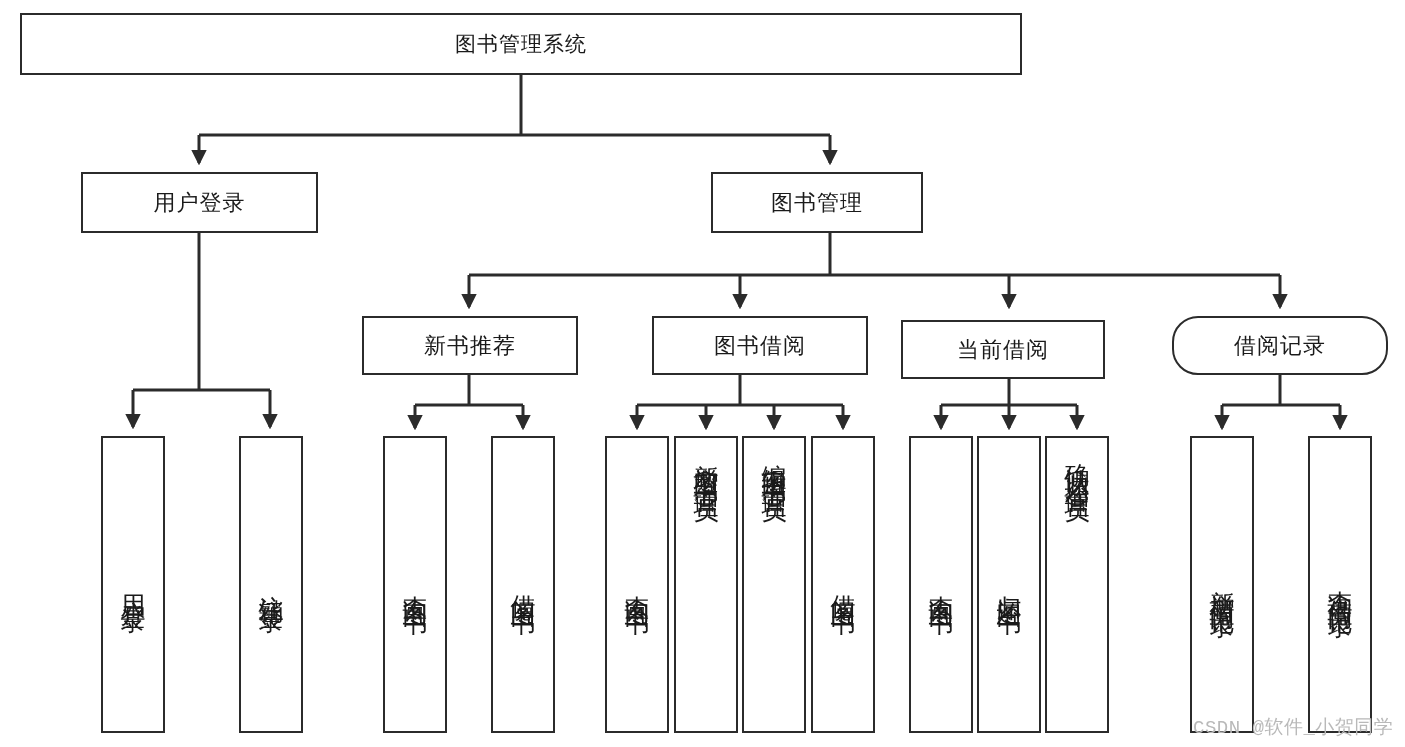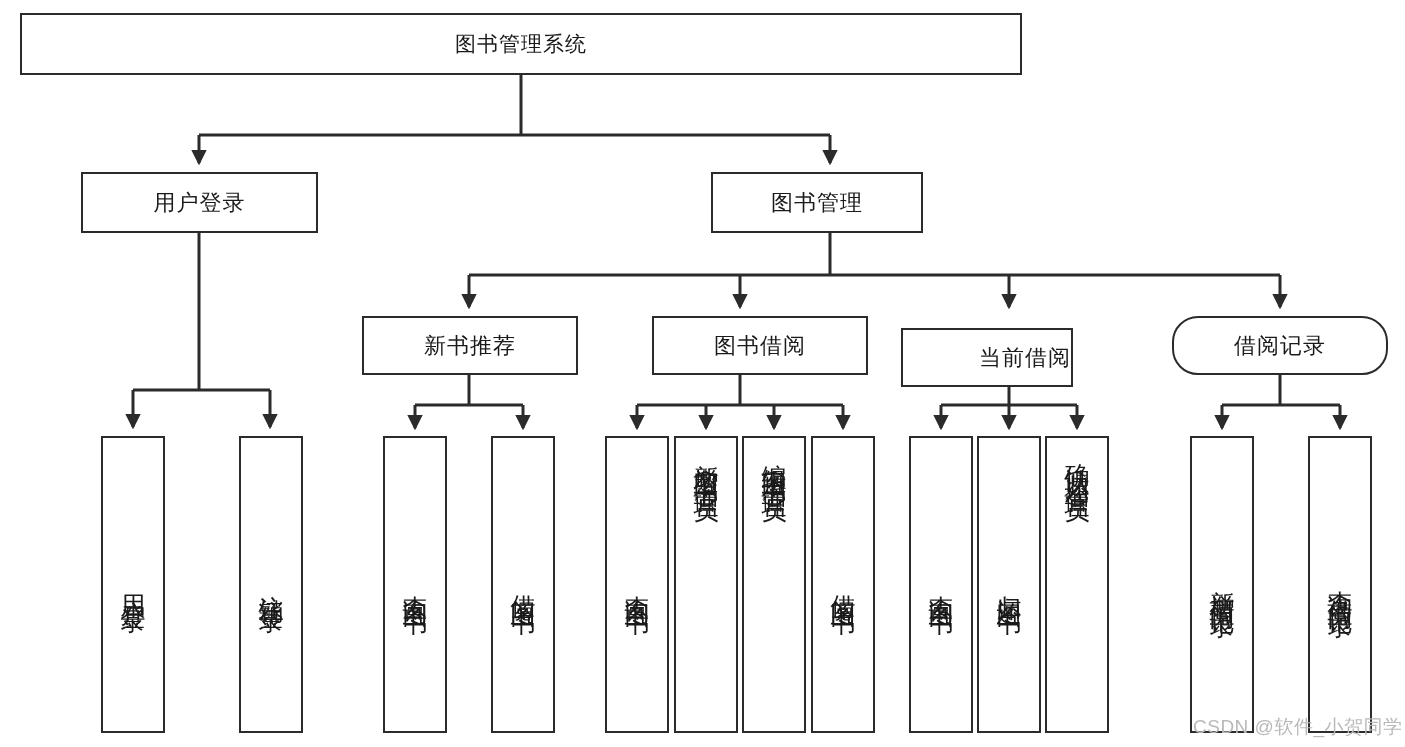--- a/index.html
+++ b/index.html
@@ -78,21 +78,21 @@
   .node.vert.topalign .label {
     margin-top: 6px;
   }
   .watermark {
     position: absolute;
     color: #b9b9b9;
     font-size: 19px;
     letter-spacing: 0.5px;
     white-space: nowrap;
     z-index: 3;
-    font-family: Liberation Sans, sans-serif;
+    font-family: Liberation Mono, monospace;
   }
 </style>
 </head>
 <body>
 
 <div id="canvas">
 
   <svg id="edges" viewBox="0 0 1405 747" width="1405" height="747" xmlns="http://www.w3.org/2000/svg">
     <defs>
       <marker id="arrow" viewBox="0 0 10 10" refX="8.5" refY="5" markerWidth="5.2" markerHeight="5.2" orient="auto-start-reverse">
@@ -153,21 +153,21 @@
   <div class="node horiz" style="left:711px; top:172px; width:212px; height:61px;">
     <span class="label">图书管理</span>
   </div>
 
   <div class="node horiz" style="left:362px; top:316px; width:216px; height:59px;">
     <span class="label">新书推荐</span>
   </div>
   <div class="node horiz" style="left:632px; top:316px; width:216px; height:59px;margin-left:20px;">
     <span class="label">图书借阅</span>
   </div>
-  <div class="node horiz" style="left:901px; top:328px; width:172px; height:59px;justify-content:flex-end;">
+  <div class="node horiz" style="left:901px; top:320px; width:204px; height:59px;">
     <span class="label">当前借阅</span>
   </div>
   <div class="node horiz" style="left:1172px; top:316px; width:216px; height:59px;border-radius:26px;">
     <span class="label">借阅记录</span>
   </div>
 
   <div class="node vert center" style="left:101px; top:436px; width:64px; height:297px;">
     <span class="label">用户登录</span>
   </div>
   <div class="node vert center" style="left:239px; top:436px; width:64px; height:297px;">

